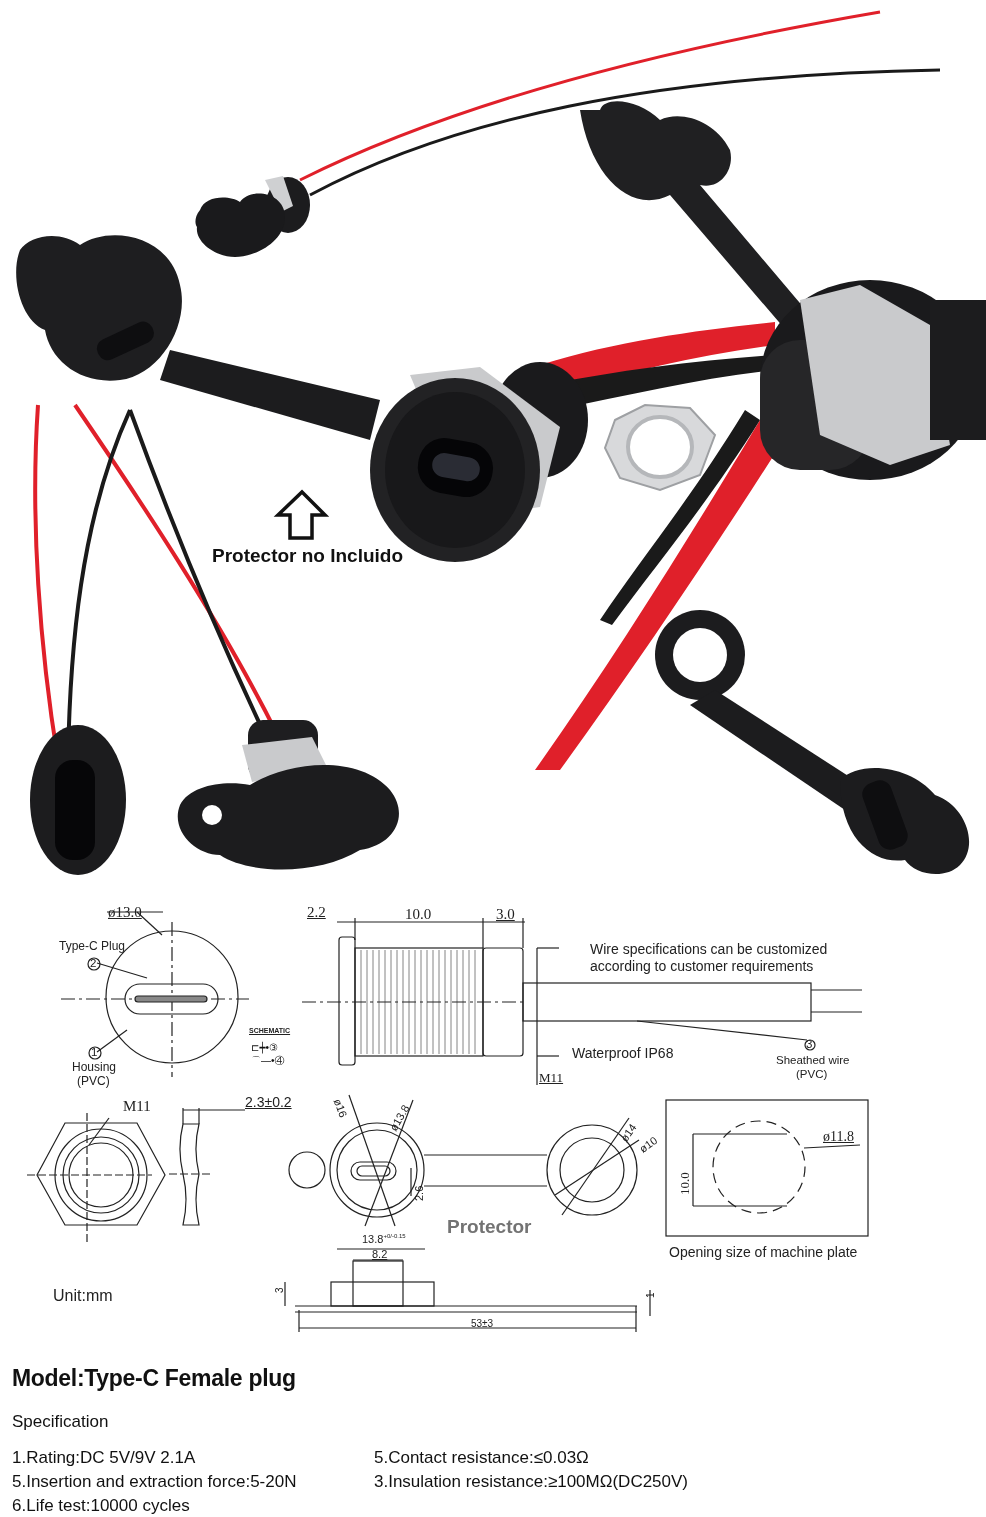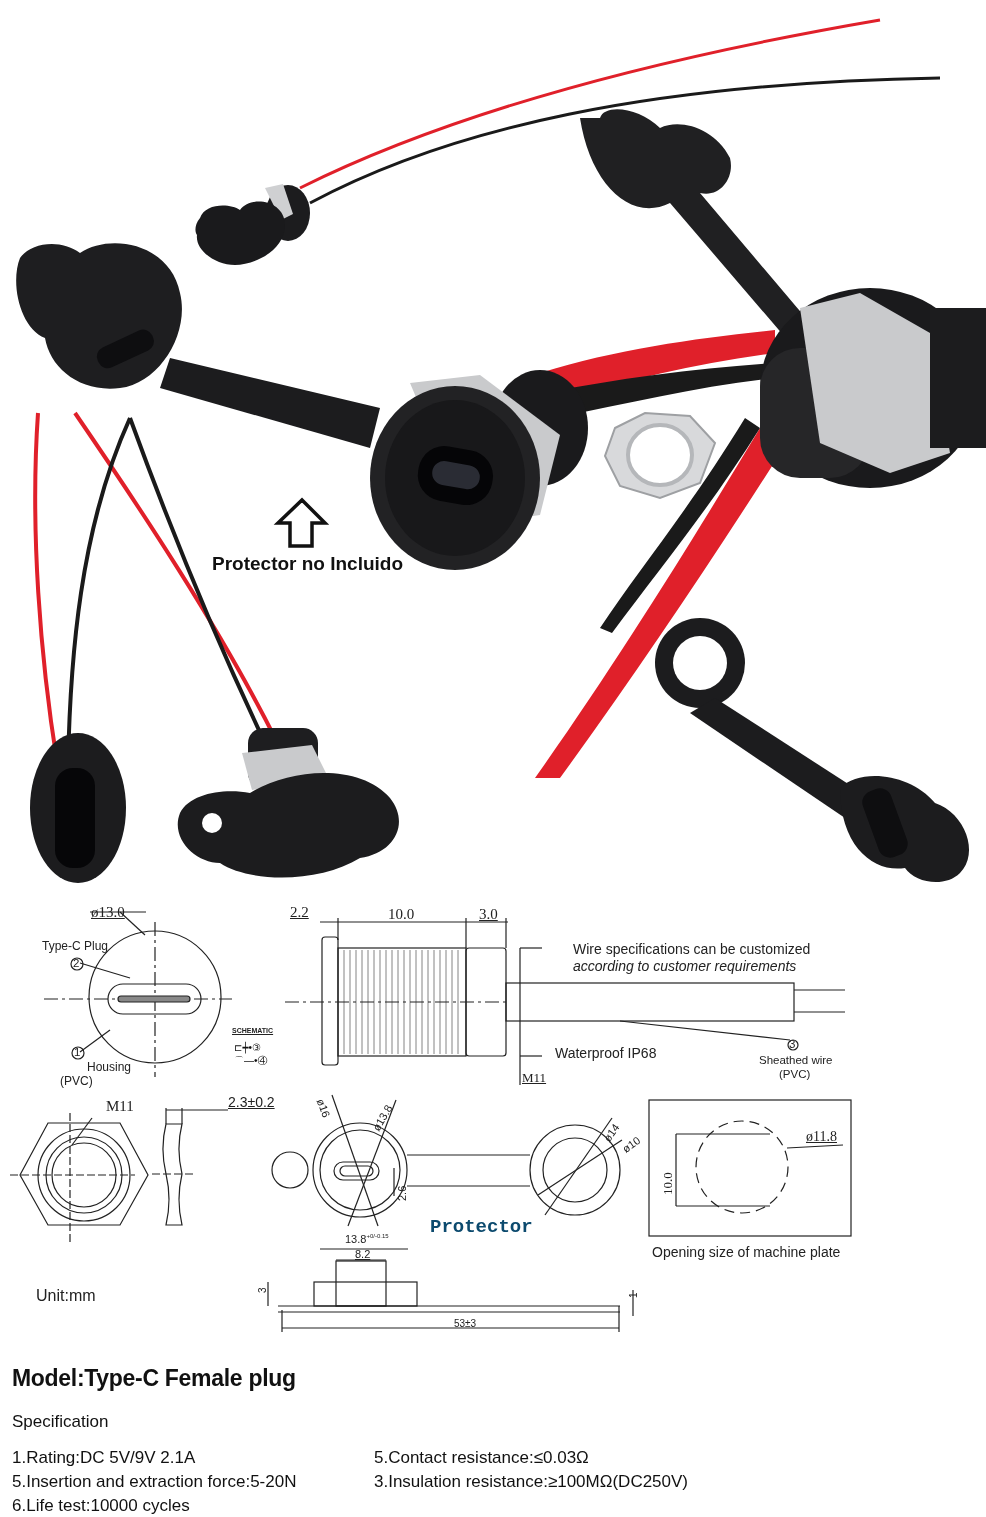--- a/index.html
+++ b/index.html
@@ -1,24 +1,24 @@
 <!DOCTYPE html>
 <html><head>
 <meta charset="utf-8">
 <style>
   html, body { margin:0; padding:0; background:#ffffff; }
   body { width:986px; height:1517px; position:relative; overflow:hidden; font-family:"Liberation Sans", sans-serif; color:#111; }
   .abs { position:absolute; }
-  #photos { position:absolute; left:0; top:8px; width:986px; height:895px; }
-  #drawings { position:absolute; left:0; top:895px; width:809px; height:460px; }
+  #photos { position:absolute; left:0; top:0; width:986px; height:895px; }
+  #drawings { position:absolute; left:17px; top:895px; width:809px; height:460px; }
   .callout { position:absolute; font-family:"Liberation Sans", sans-serif; font-weight:bold; font-size:19px; color:#111; white-space:nowrap; }
   .dtext { position:absolute; font-family:"Liberation Sans", sans-serif; font-size:14px; color:#222; white-space:nowrap; }
   .dtext.small { font-size:11.5px; }
   .dtext.serif { font-family:"Liberation Serif", serif; font-size:15px; text-decoration:underline; }
-  .dtext.bold { font-weight:bold; font-size:19px; color:#0c4a6e;font-family:Liberation Mono, monospace; }
+  .dtext.bold { font-weight:bold; font-size:19px; color:#737373; }
   #spec { position:absolute; left:12px; top:1365px; width:960px; }
   #spec .model { font-size:23px; font-weight:bold; letter-spacing:-0.3px; margin:0; }
   #spec .heading { font-size:17px; margin-top:20px; }
   #spec .grid { display:grid; grid-template-columns:362px 1fr; row-gap:4px; margin-top:16px; font-size:17px; }
 </style>
 </head>
 <body>
 
 <div id="photos">
   <svg width="986" height="895" viewBox="0 0 986 895">
@@ -206,30 +206,30 @@
       <line x1="676" y1="1206" x2="770" y2="1206"></line>
       <line x1="676" y1="1134" x2="676" y2="1206"></line>
       <line x1="787" y1="1148" x2="843" y2="1145"></line>
     </g>
   </svg>
 
   <div class="dtext serif" style="left:91px; top:9px;">ø13.0</div>
   <div class="dtext" style="left:42px; top:44px; font-size:12px;">Type-C Plug</div>
   <div class="dtext small" style="left:73px; top:62px;">2</div>
   <div class="dtext small" style="left:74px; top:151px;">1</div>
-  <div class="dtext" style="left:55px; top:165px; font-size:12px;margin-left:32px;">Housing</div>
+  <div class="dtext" style="left:55px; top:165px; font-size:12px;">Housing</div>
   <div class="dtext" style="left:60px; top:179px; font-size:12px;">(PVC)</div>
   <div class="dtext" style="left:232px; top:132px; font-size:7px; font-weight:bold; text-decoration:underline;">SCHEMATIC</div>
   <div class="abs" style="left:234px; top:146px; font-size:10px; line-height:13px;">⊏┿•③<br>⌒—•④</div>
 
   <div class="dtext serif" style="left:290px; top:9px;">2.2</div>
   <div class="dtext serif" style="left:388px; top:11px; text-decoration:none;">10.0</div>
   <div class="dtext serif" style="left:479px; top:11px;">3.0</div>
   <div class="dtext" style="left:573px; top:46px; font-size:14px;">Wire specifications can be customized</div>
-  <div class="dtext" style="left:573px; top:63px; font-size:14px;font-style:italic;">according to customer requirements</div>
+  <div class="dtext" style="left:573px; top:63px; font-size:14px;">according to customer requirements</div>
   <div class="dtext" style="left:555px; top:150px; font-size:14px;">Waterproof IP68</div>
   <div class="dtext serif" style="left:522px; top:175px; font-size:13px;">M11</div>
   <div class="dtext small" style="left:789px; top:143px;">3</div>
   <div class="dtext small" style="left:759px; top:159px;">Sheathed wire</div>
   <div class="dtext small" style="left:779px; top:173px;">(PVC)</div>
 
   <div class="dtext serif" style="left:106px; top:203px; text-decoration:none;">M11</div>
   <div class="dtext" style="left:228px; top:199px; font-size:14px; text-decoration:underline;">2.3±0.2</div>
 
   <div class="dtext" style="left:326px; top:202px; font-size:11px; transform:rotate(70deg); transform-origin:left top;">ø16</div>

